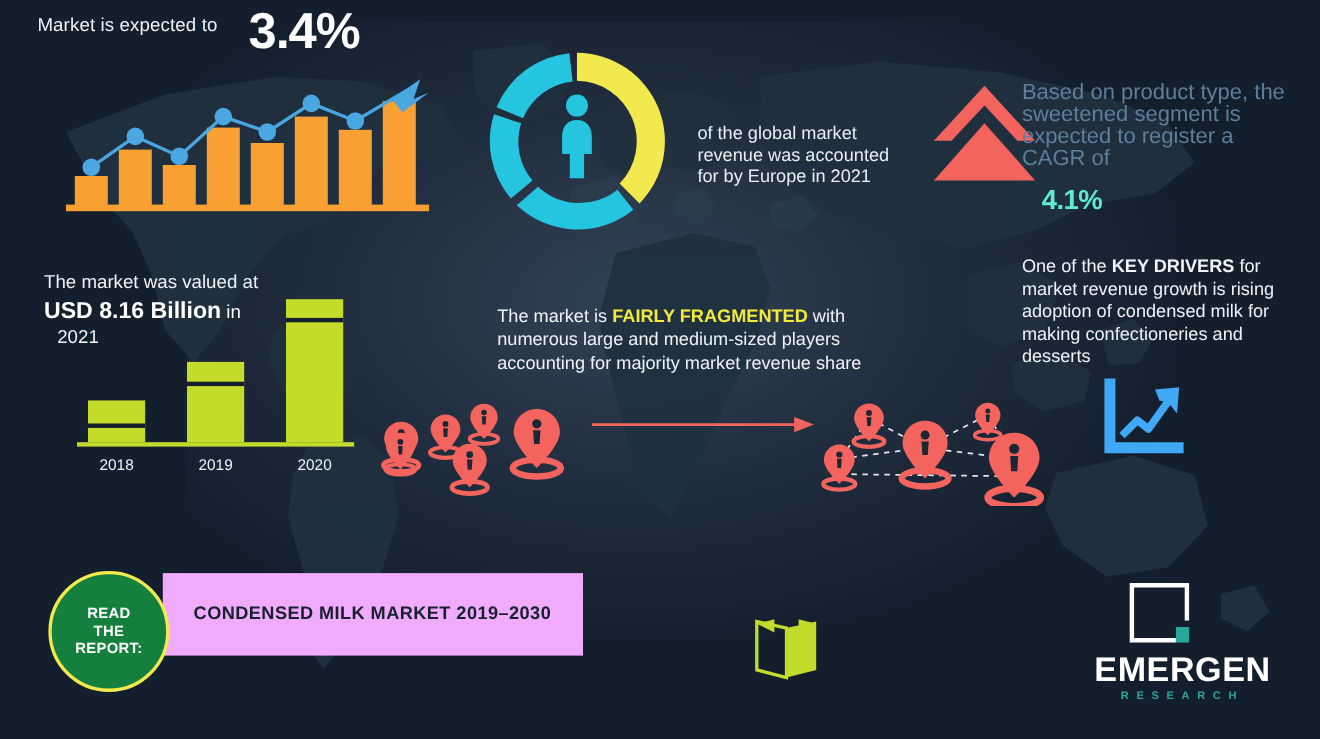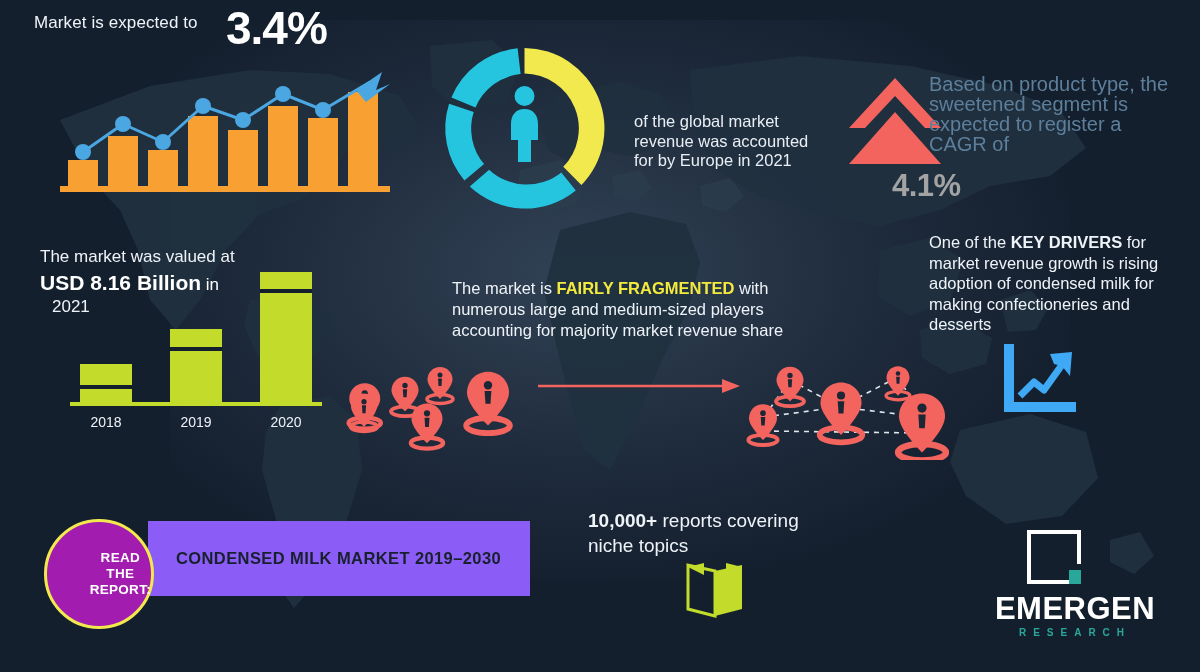--- a/index.html
+++ b/index.html
@@ -66,22 +66,22 @@
 
   
   .tri-icon { left: 845px; top: 72px; width: 100px; height: 95px; }
 
   
   .sweet-txt {
     left: 929px; top: 74px; width: 248px;
     font-size: 20px; line-height: 20px; color: #5d7f9b;
   }
   .sweet-num {
-    left: 892px; top: 168px;
-    font-size: 31px; font-weight: 700; color: #a3a3a3; letter-spacing: -.5px;
+    left: 947px; top: 168px;
+    font-size: 25px; font-weight: 700; color: #5eead4; letter-spacing: -.5px;
   }
 
   
   .drivers-txt {
     left: 929px; top: 232px; width: 262px;
     font-size: 16.5px; line-height: 20.5px; color: #eef3f8;
   }
   .drivers-txt b { font-weight: 700; }
   .growth-icon { left: 1002px; top: 342px; width: 76px; height: 72px; }
 
@@ -99,33 +99,33 @@
   }
   .frag-txt b { color: #f2ea3c; font-weight: 700; }
 
   
   .pins { position: absolute; left: 330px; top: 335px; width: 620px; height: 125px; }
   .red-arrow { position: absolute; left: 538px; top: 378px; width: 202px; height: 16px; }
 
   
   .report-bar {
     left: 148px; top: 521px; width: 382px; height: 75px;
-    background: #8b5cf6;
+    background: #f0abfc;
   }
   .report-bar-label {
     position: absolute; left: 28px; top: 0; right: 0; bottom: 0;
     display: flex; align-items: center;
     font-size: 16.5px; font-weight: 700; letter-spacing: .4px; color: #17202d;
   }
   .report-circle {
     left: 44px; top: 519px; width: 104px; height: 104px;
     border-radius: 50%;
-    background: #a21caf;
+    background: #15803d;
     border: 3px solid #f2e94e;
-    display: flex; align-items: center; justify-content: flex-end;
+    display: flex; align-items: center; justify-content: center;
     text-align: center;
     font-size: 13.5px; font-weight: 700; line-height: 16px;
     letter-spacing: .3px; color: #ffffff;
   }
 
   
   .reports-txt {
     left: 588px; top: 508px; width: 250px;
     font-size: 19px; line-height: 25px; color: #eef3f8;
   }
@@ -352,23 +352,20 @@
     <div class="report-bar-label">CONDENSED MILK MARKET 2019–2030</div>
   </div>
   <div class="abs report-circle">
     <div>
       <div>READ</div>
       <div>THE</div>
       <div>REPORT:</div>
     </div>
   </div>
 
-  <div class="abs reports-txt">
-    <b>10,000+</b><span> reports covering niche topics</span>
-  </div>
   <div class="abs book-icon">
     <svg viewBox="0 0 62 60" width="62" height="60">
       <path d="M4,8 L20,4 L20,16 Z" fill="#c3dc2b"></path>
       <path d="M58,8 L42,4 L42,16 Z" fill="#c3dc2b"></path>
       <path d="M31,12 L58,6 L58,50 L31,57 Z" fill="#c3dc2b"></path>
       <path d="M31,12 L4,6 L4,50 L31,57 Z" fill="none" stroke="#c3dc2b" stroke-width="3"></path>
     </svg>
   </div>
 
   <div class="abs logo-wrap">

